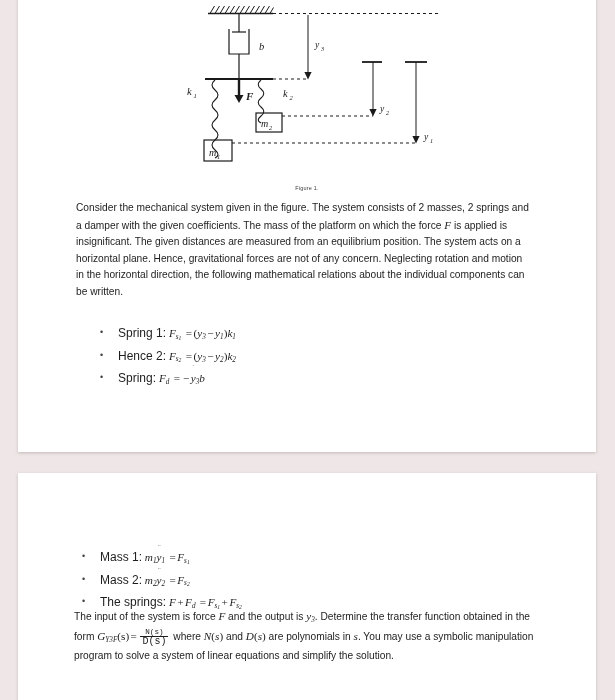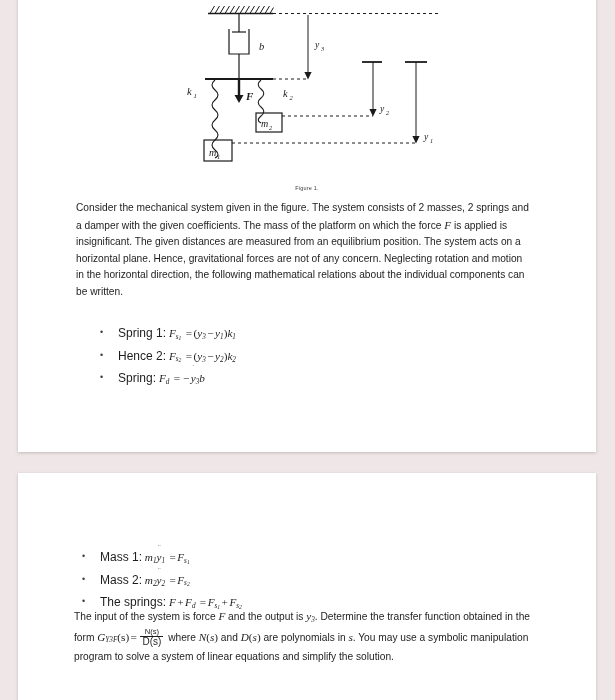--- a/index.html
+++ b/index.html
@@ -156,21 +156,21 @@
     transform: translateX(-50%);
     font-size: 8px;
     letter-spacing: -0.5px;
     line-height: 1;
   }
 
   .frac {
     display: inline-block;
     vertical-align: -0.42em;
     text-align: center;
-    font-family: Liberation Sans, sans-serif;
+    font-family: Liberation Mono, monospace;
     line-height: 1.08;
     margin: 0 2px;
   }
   .frac .num {
     display: block;
     font-size: 7.6px;
     padding: 0 2px;
   }
   .frac .den {
     display: block;

